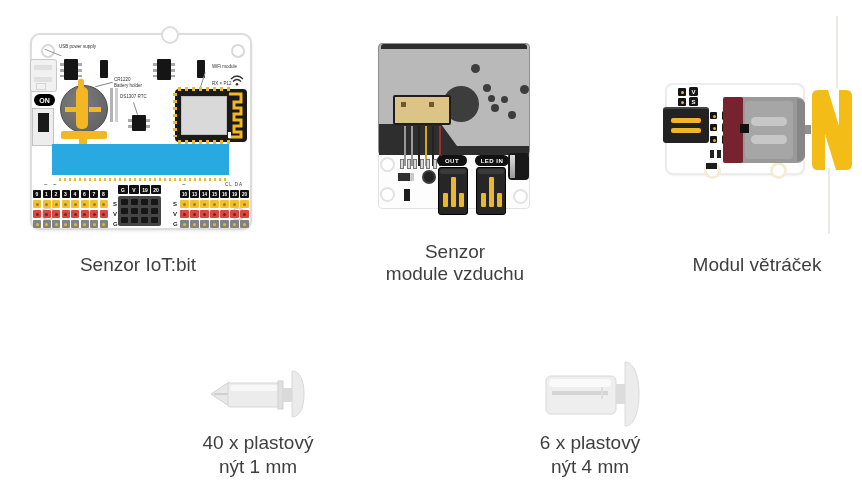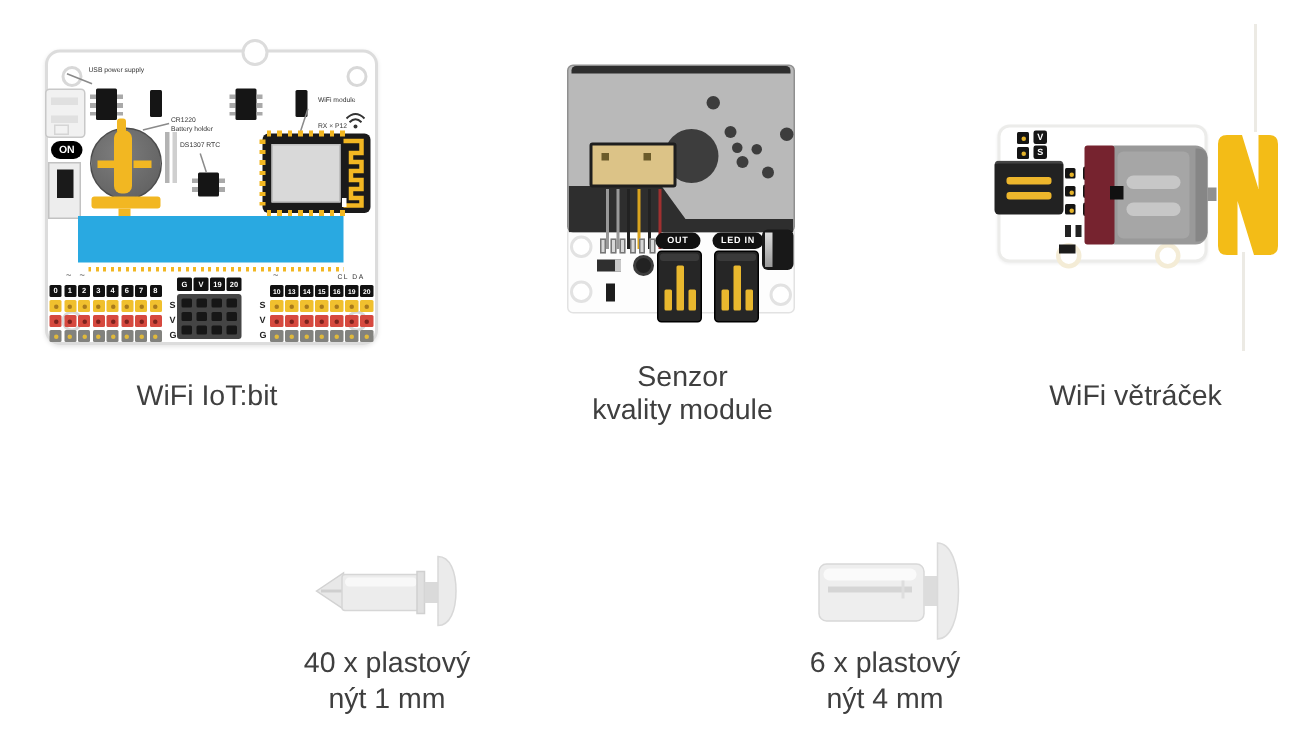--- a/index.html
+++ b/index.html
@@ -244,21 +244,21 @@
         <span class="pin-cell"></span>
         <span class="pin-cell"></span>
       </div>
   </div>
   <div class="a" style="left:141px;top:164px">
     <div class="rowlbl">S</div>
     <div class="rowlbl">V</div>
     <div class="rowlbl">G</div>
   </div>
 </div>
-<div class="caption" style="left:138px;top:254px">WiFi IoT:bit</div>
+<div class="caption" style="left:138px;top:254px">Senzor IoT:bit</div>
 
 <div class="a" style="left:378px;top:43px;width:152px;height:176px">
 
   <div class="a" style="left:0;top:108px;width:152px;height:58px;background:#fdfdfd;border:1.5px solid #e2e2e2;border-radius:4px"></div>
   <div class="a hole" style="left:2px;top:114px;width:15px;height:15px;border-color:#e2e2e2"></div>
   <div class="a hole" style="left:2px;top:144px;width:15px;height:15px;border-color:#e2e2e2"></div>
   <div class="a hole" style="left:135px;top:146px;width:15px;height:15px;border-color:#e2e2e2"></div>
 
   <div class="a" style="left:0;top:0;width:152px;height:112px;background:#b9b9b9;border:1px solid #8f8f8f;border-radius:4px">
     <div class="a" style="left:2px;top:0;width:146px;height:5px;background:#2e2e2e;border-radius:3px 3px 0 0"></div>
@@ -311,21 +311,21 @@
     <div class="ypin" style="left:12px;top:9px;width:5px;height:30px"></div>
     <div class="ypin" style="left:4px;top:25px;width:5px;height:14px"></div>
     <div class="ypin" style="left:20px;top:25px;width:5px;height:14px"></div>
   </div>
 
   <div class="a" style="left:130px;top:110px;width:21px;height:27px;background:#181818;border-radius:4px">
     <div class="a" style="left:2px;top:2px;width:5px;height:23px;background:linear-gradient(180deg,#ddd,#999)"></div>
   </div>
 </div>
 <div class="caption" style="left:455px;top:241px">Senzor</div>
-<div class="caption" style="left:455px;top:263px">kvality module</div>
+<div class="caption" style="left:455px;top:263px">module vzduchu</div>
 
 <div class="a" style="left:660px;top:0;width:202px;height:300px">
   <div class="a" style="left:176px;top:16px;width:2px;height:72px;background:#eceae4"></div>
   <div class="a" style="left:168px;top:168px;width:2px;height:66px;background:#eceae4"></div>
   <div class="a" style="left:5px;top:83px;width:140px;height:92px;background:#fff;border:2px solid #ececea;border-radius:8px;box-shadow:0 1px 2px rgba(0,0,0,.06)"></div>
   <div class="a" style="left:44px;top:162px;width:17px;height:17px;border-radius:50%;background:#fff;border:3px solid #f4ecd6"></div>
   <div class="a" style="left:110px;top:162px;width:17px;height:17px;border-radius:50%;background:#fff;border:3px solid #f4ecd6"></div>
   <div class="dot-sq" style="left:18px;top:88px"></div>
   <div class="dot-sq" style="left:18px;top:98px"></div>
   <div class="label-sq" style="left:29px;top:87px">V</div>
@@ -351,21 +351,21 @@
     <div class="a" style="left:62px;top:2px;width:8px;height:62px;background:#868686;border-radius:0 6px 6px 0"></div>
   </div>
   <div class="a" style="left:63px;top:97px;width:20px;height:66px;background:var(--motor-maroon);border-radius:2px"></div>
   <div class="a" style="left:80px;top:124px;width:9px;height:9px;background:#111"></div>
   <div class="a" style="left:145px;top:125px;width:6px;height:9px;background:#909090"></div>
 
   <svg class="a" style="left:146px;top:88px" width="52" height="84" viewBox="0 0 52 84">
     <path d="M6,8 Q6,2 12,2 L22,2 L33,38 L33,2 L40,2 Q46,2 46,8 L46,76 Q46,82 40,82 L30,82 L19,46 L19,82 L12,82 Q6,82 6,76 Z" fill="var(--fan-yellow)"></path>
   </svg>
 </div>
-<div class="caption" style="left:757px;top:254px">WiFi větráček</div>
+<div class="caption" style="left:757px;top:254px">Modul větráček</div>
 
 <svg class="a" style="left:205px;top:368px" width="100" height="52" viewBox="0 0 100 52">
   <polygon points="6,26 24,14 24,38" fill="#e8e8e8" stroke="#d2d2d2"></polygon>
   <path d="M9,26 L24,26" stroke="#cfcfcf" stroke-width="2"></path>
   <rect x="23" y="15" width="52" height="24" rx="2" fill="#ececec" stroke="#d6d6d6"></rect>
   <rect x="25" y="17" width="48" height="6" rx="3" fill="#f8f8f8"></rect>
   <rect x="73" y="13" width="5" height="28" fill="#e0e0e0" stroke="#d0d0d0"></rect>
   <rect x="78" y="20" width="10" height="14" fill="#dadada"></rect>
   <path d="M87,3 C95,3 99,13 99,26 C99,39 95,49 87,49 L87,3 Z" fill="#ebebeb" stroke="#d8d8d8"></path>
 </svg>

